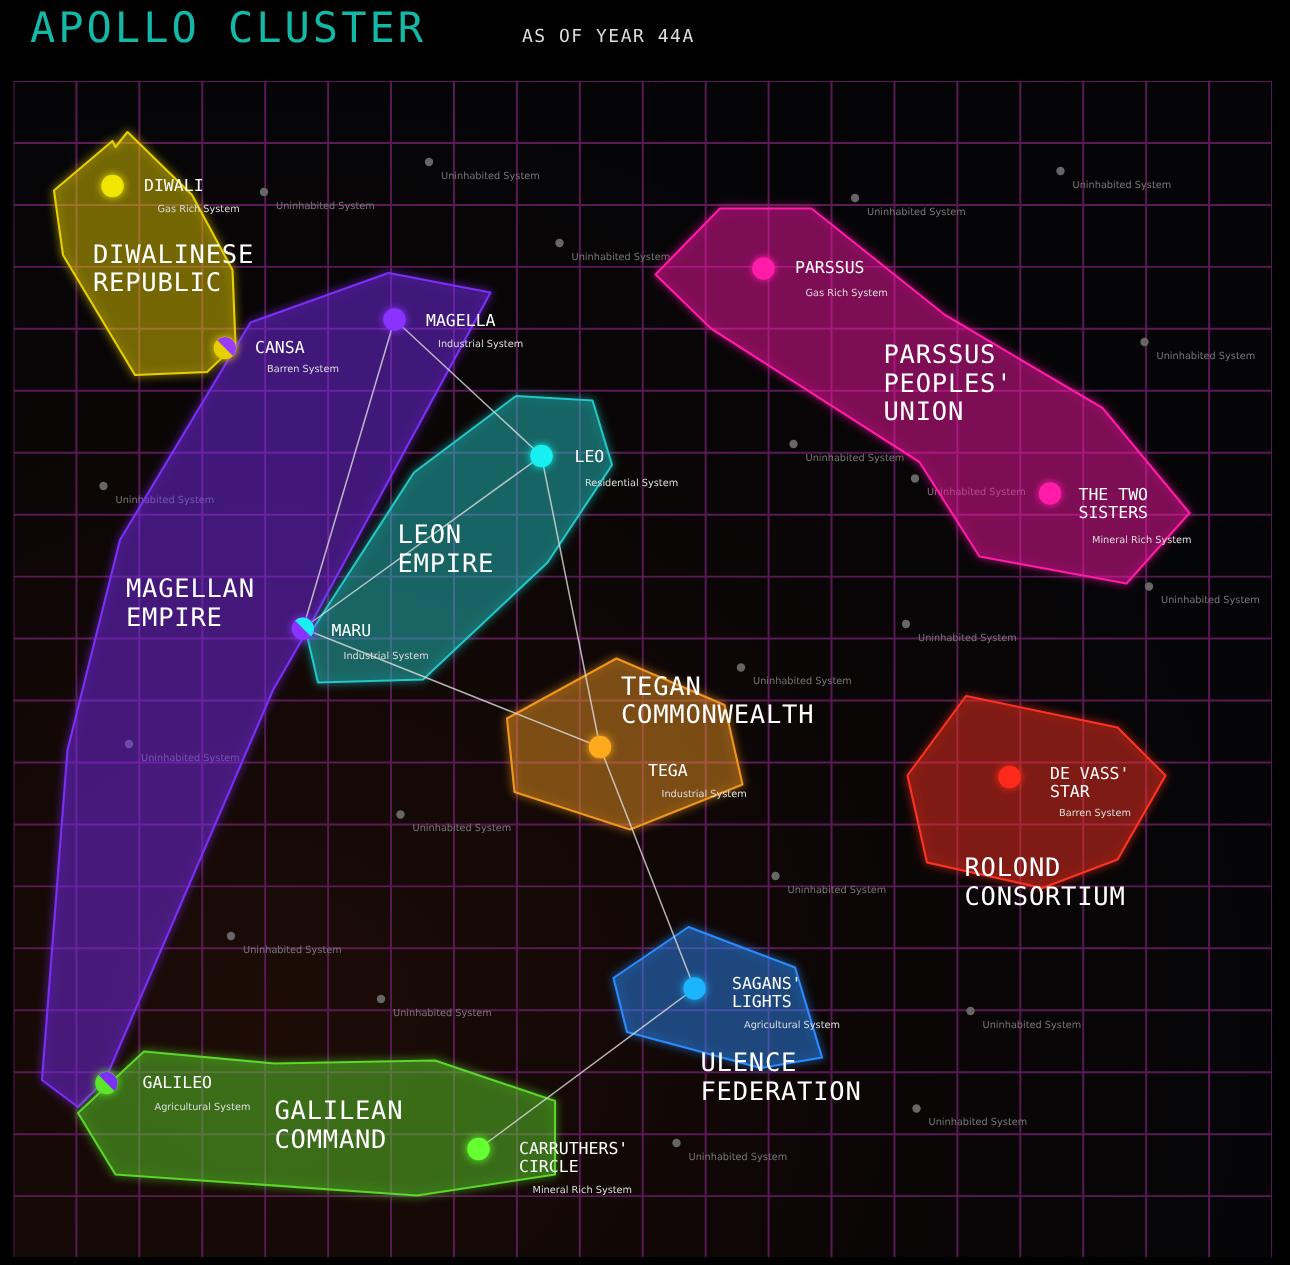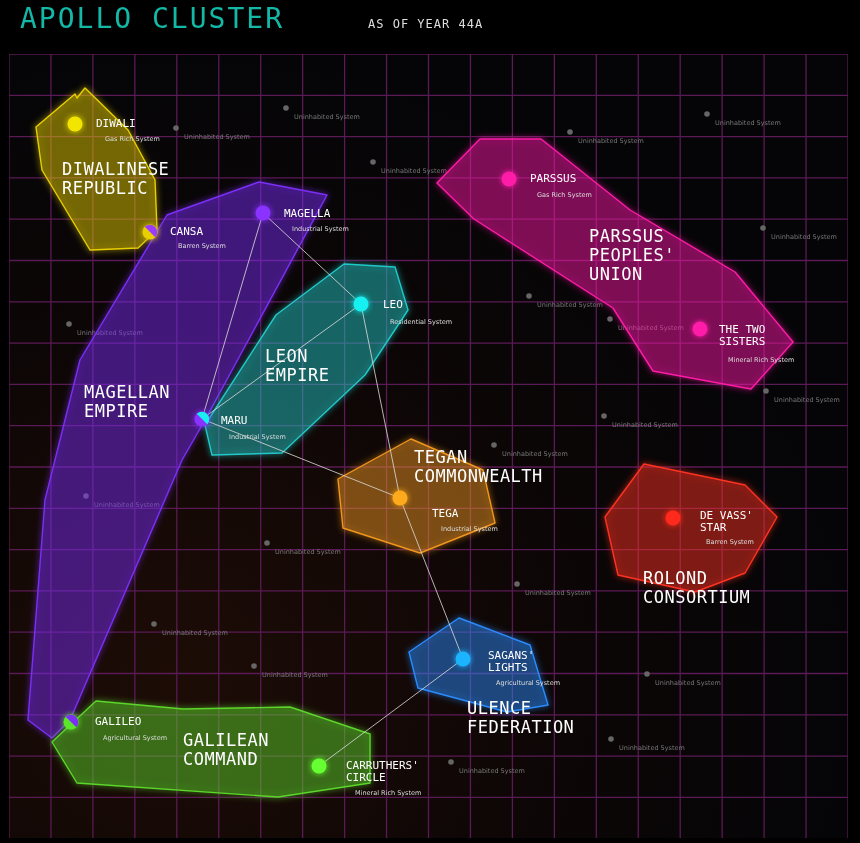--- a/index.html
+++ b/index.html
@@ -1,18 +1,18 @@
 <!DOCTYPE html>
 <html><head>
 <meta charset="utf-8">
 <style>
   html, body { margin:0; padding:0; background:#000; }
   body { width:860px; height:843px; position:relative; overflow:hidden; font-family:"DejaVu Sans Mono", monospace; color:#fff; }
   .title { position:absolute; left:20px; top:2px; font-family:"DejaVu Sans Mono", monospace; font-size:28px; letter-spacing:2px; color:#14b8a6; }
-  .subtitle { position:absolute; left:348px; top:17px; font-family:"DejaVu Sans Mono", monospace; font-size:12px; letter-spacing:1px; color:#ddd;margin-left:20px; }
+  .subtitle { position:absolute; left:348px; top:17px; font-family:"DejaVu Sans Mono", monospace; font-size:12px; letter-spacing:1px; color:#ddd; }
   #map { position:absolute; left:0; top:0; }
   .empire-label { font-family:"DejaVu Sans Mono", monospace; font-size:17px; fill:#fff; letter-spacing:0.5px; }
   .sys-name { font-family:"DejaVu Sans Mono", monospace; font-size:11px; fill:#fff; }
   .sys-type { font-family:"DejaVu Sans", sans-serif; font-size:6.5px; fill:#ddd; }
   .uninh { font-family:"DejaVu Sans", sans-serif; font-size:6.5px; fill:#777; }
 </style>
 </head>
 <body>
 
 <svg id="map" width="860" height="843" viewBox="0 0 860 843" xmlns="http://www.w3.org/2000/svg">

